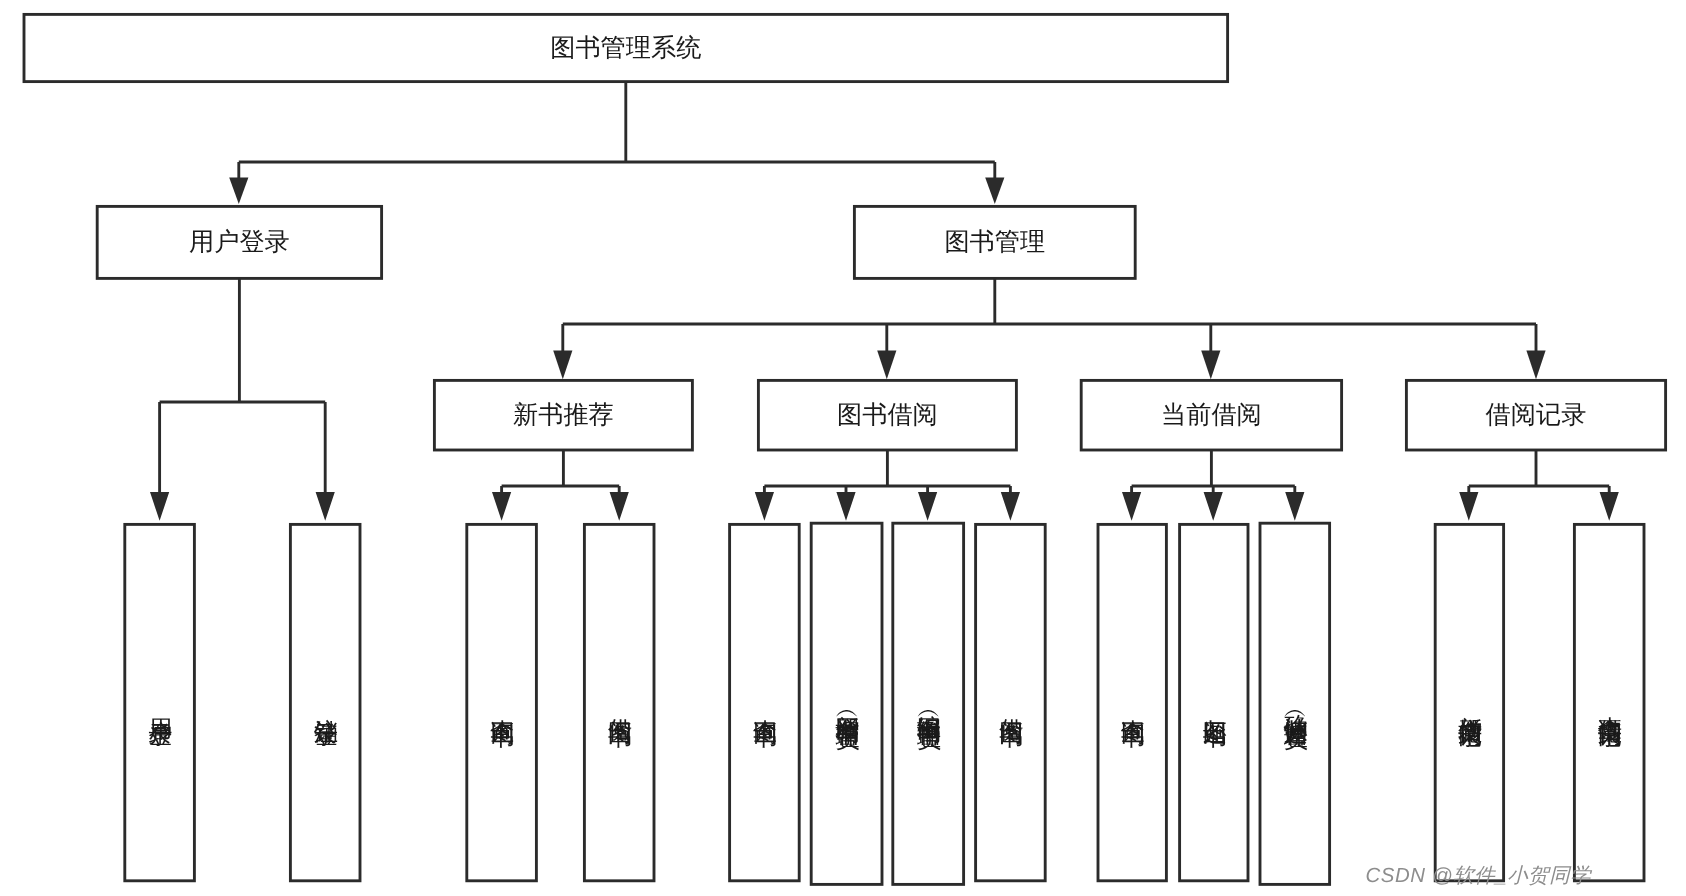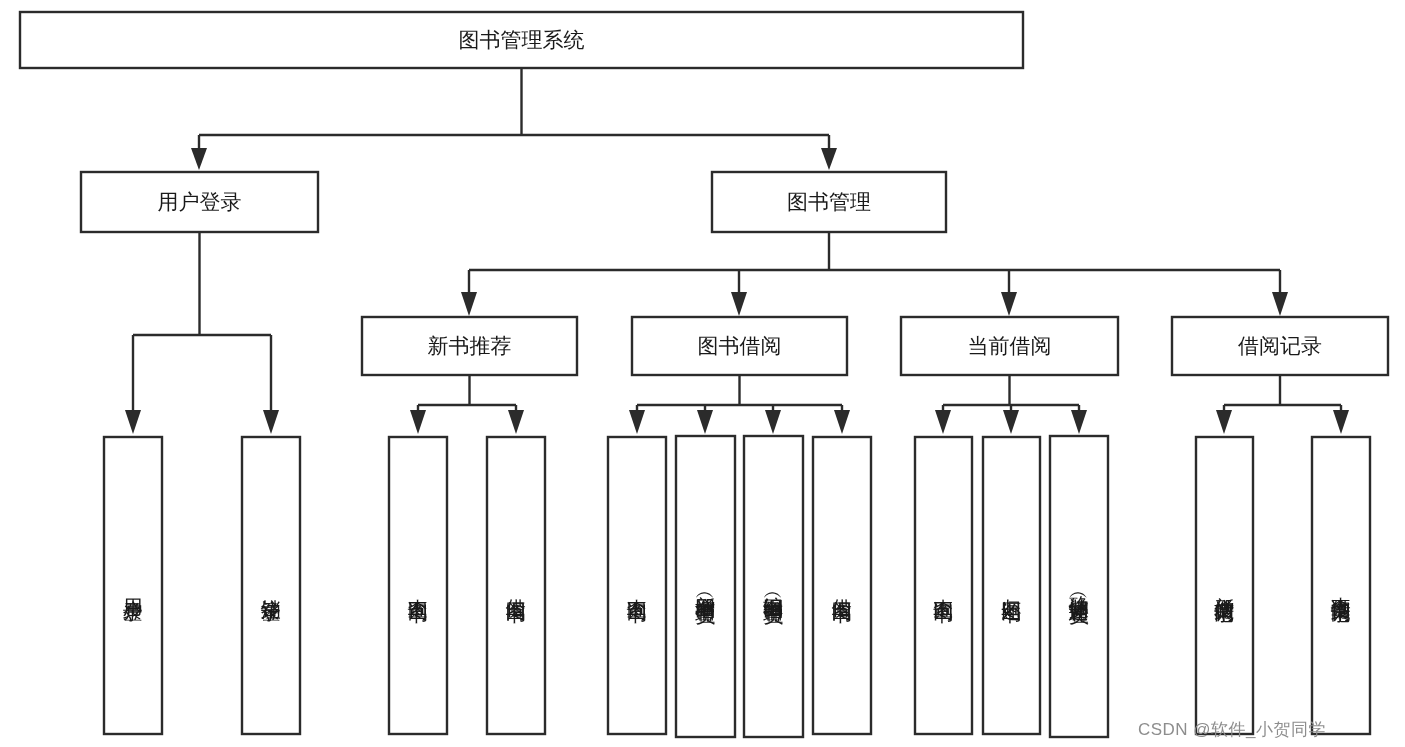--- a/index.html
+++ b/index.html
@@ -68,20 +68,21 @@
   }
   #watermark {
     position: absolute;
     right: 10px;
     bottom: 6px;
     font-family: "Liberation Sans", "DejaVu Sans", sans-serif;
     font-size: 17px;
     color: #8d8d8d;
     letter-spacing: 0.5px;
     white-space: nowrap;
+    font-style: italic;
   }
 </style>
 </head>
 <body>
 
 <div id="diagram-root">
 
   <svg id="chart-svg" viewBox="0 0 1405 747">
     <defs>
       <g id="arrowglyph"></g>

